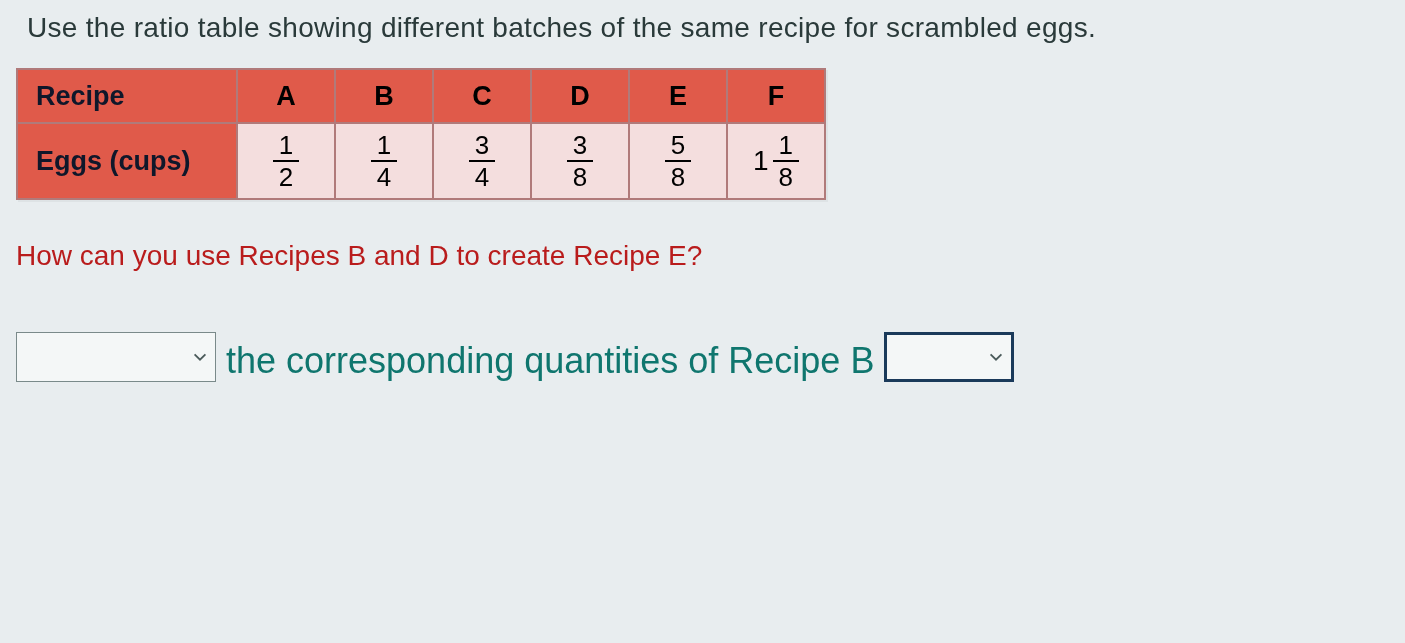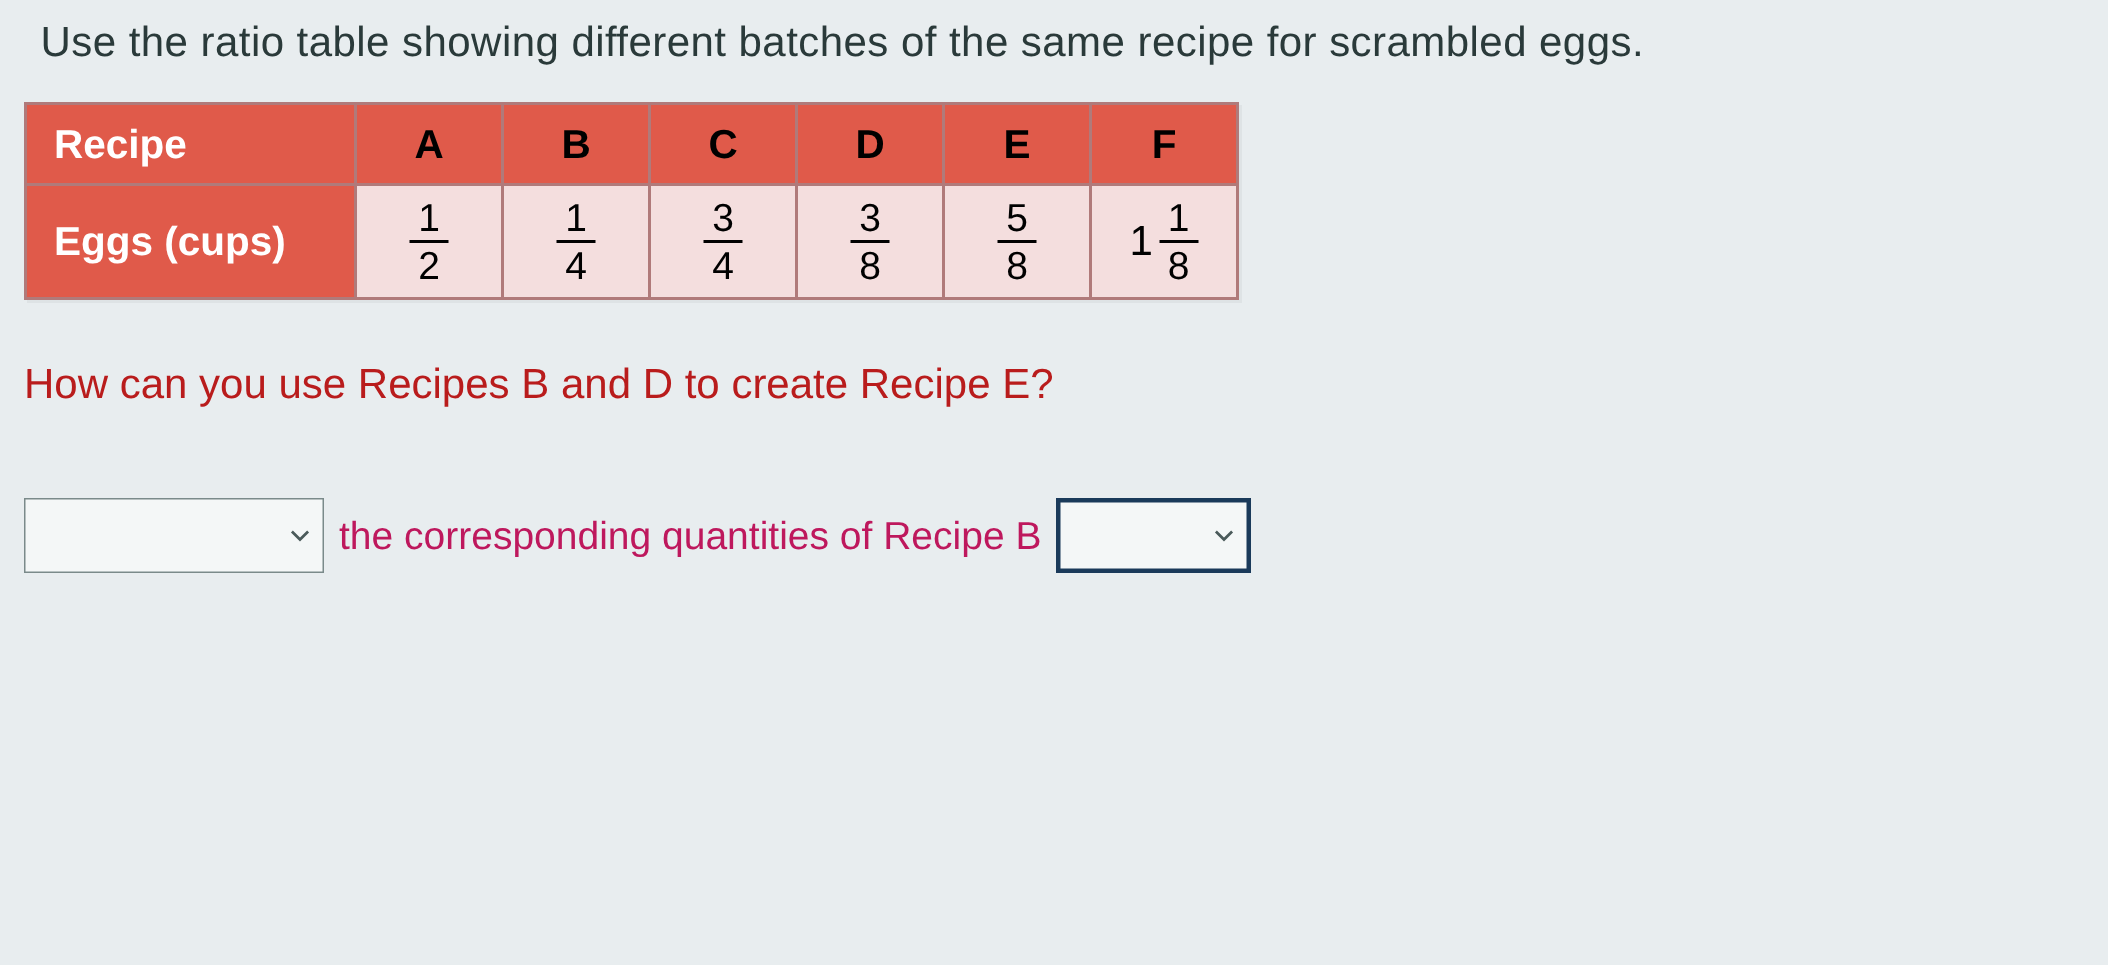--- a/index.html
+++ b/index.html
@@ -41,21 +41,21 @@
     text-align: center;
     color: #000;
   }
   table.ratio .rlabel {
     background: #e05a4a;
     font-weight: bold;
     font-size: 27px;
     text-align: left;
     padding-left: 18px;
     padding-right: 28px;
-    color: #ffffff;
+    color: #0f172a;
     min-width: 220px;
   }
   table.ratio .rcell {
     background: #f4dede;
   }
   .frac {
     display: inline-flex;
     flex-direction: column;
     align-items: center;
     line-height: 1;
@@ -70,24 +70,24 @@
     gap: 4px;
   }
   .mixed .whole { font-size: 28px; }
   .question {
     font-size: 28px;
     color: #b91c1c;
     margin-bottom: 60px;
   }
   .answer-row {
     display: flex;
-    align-items: center;
+    align-items: flex-end;
     gap: 10px;
-    font-size: 26px;
-    color: #be185d;
+    font-size: 36px;
+    color: #0f766e;
   }
   .dropdown {
     display: inline-flex;
     align-items: center;
     justify-content: flex-end;
     border: 1px solid #7a8a8a;
     background: #f4f7f7;
     height: 50px;
     padding: 0 6px 0 14px;
     cursor: pointer;

